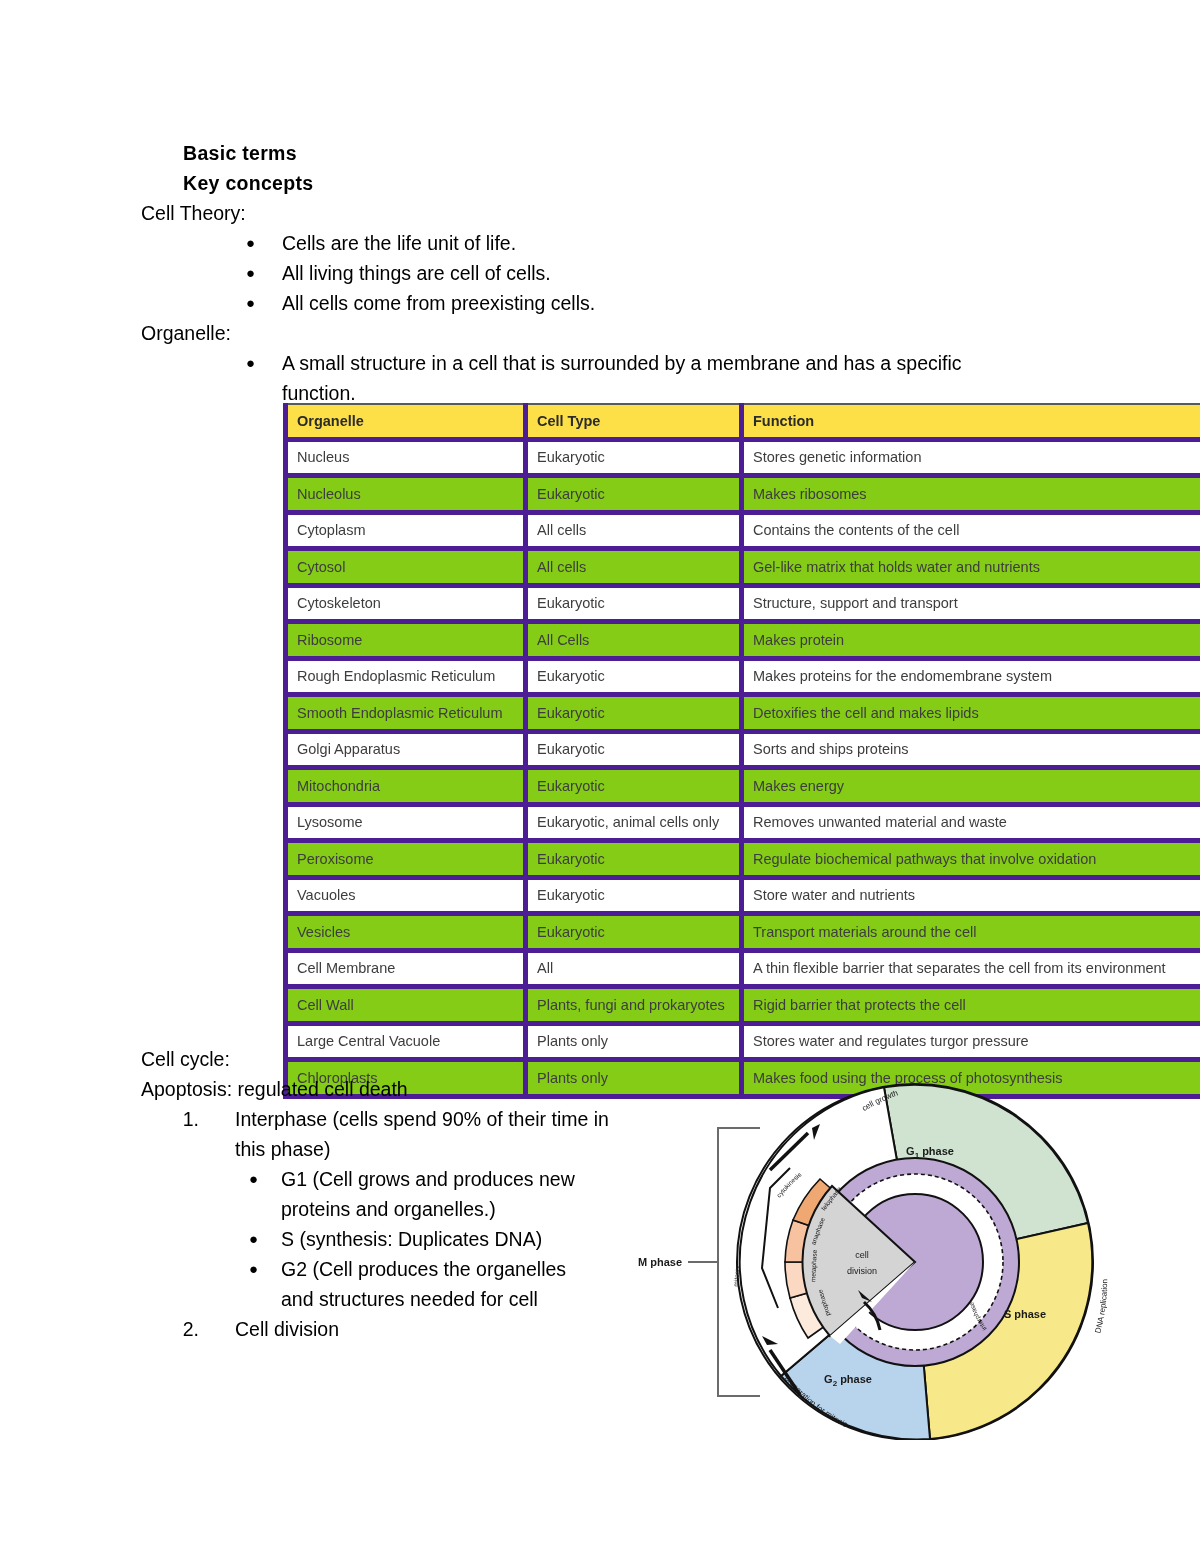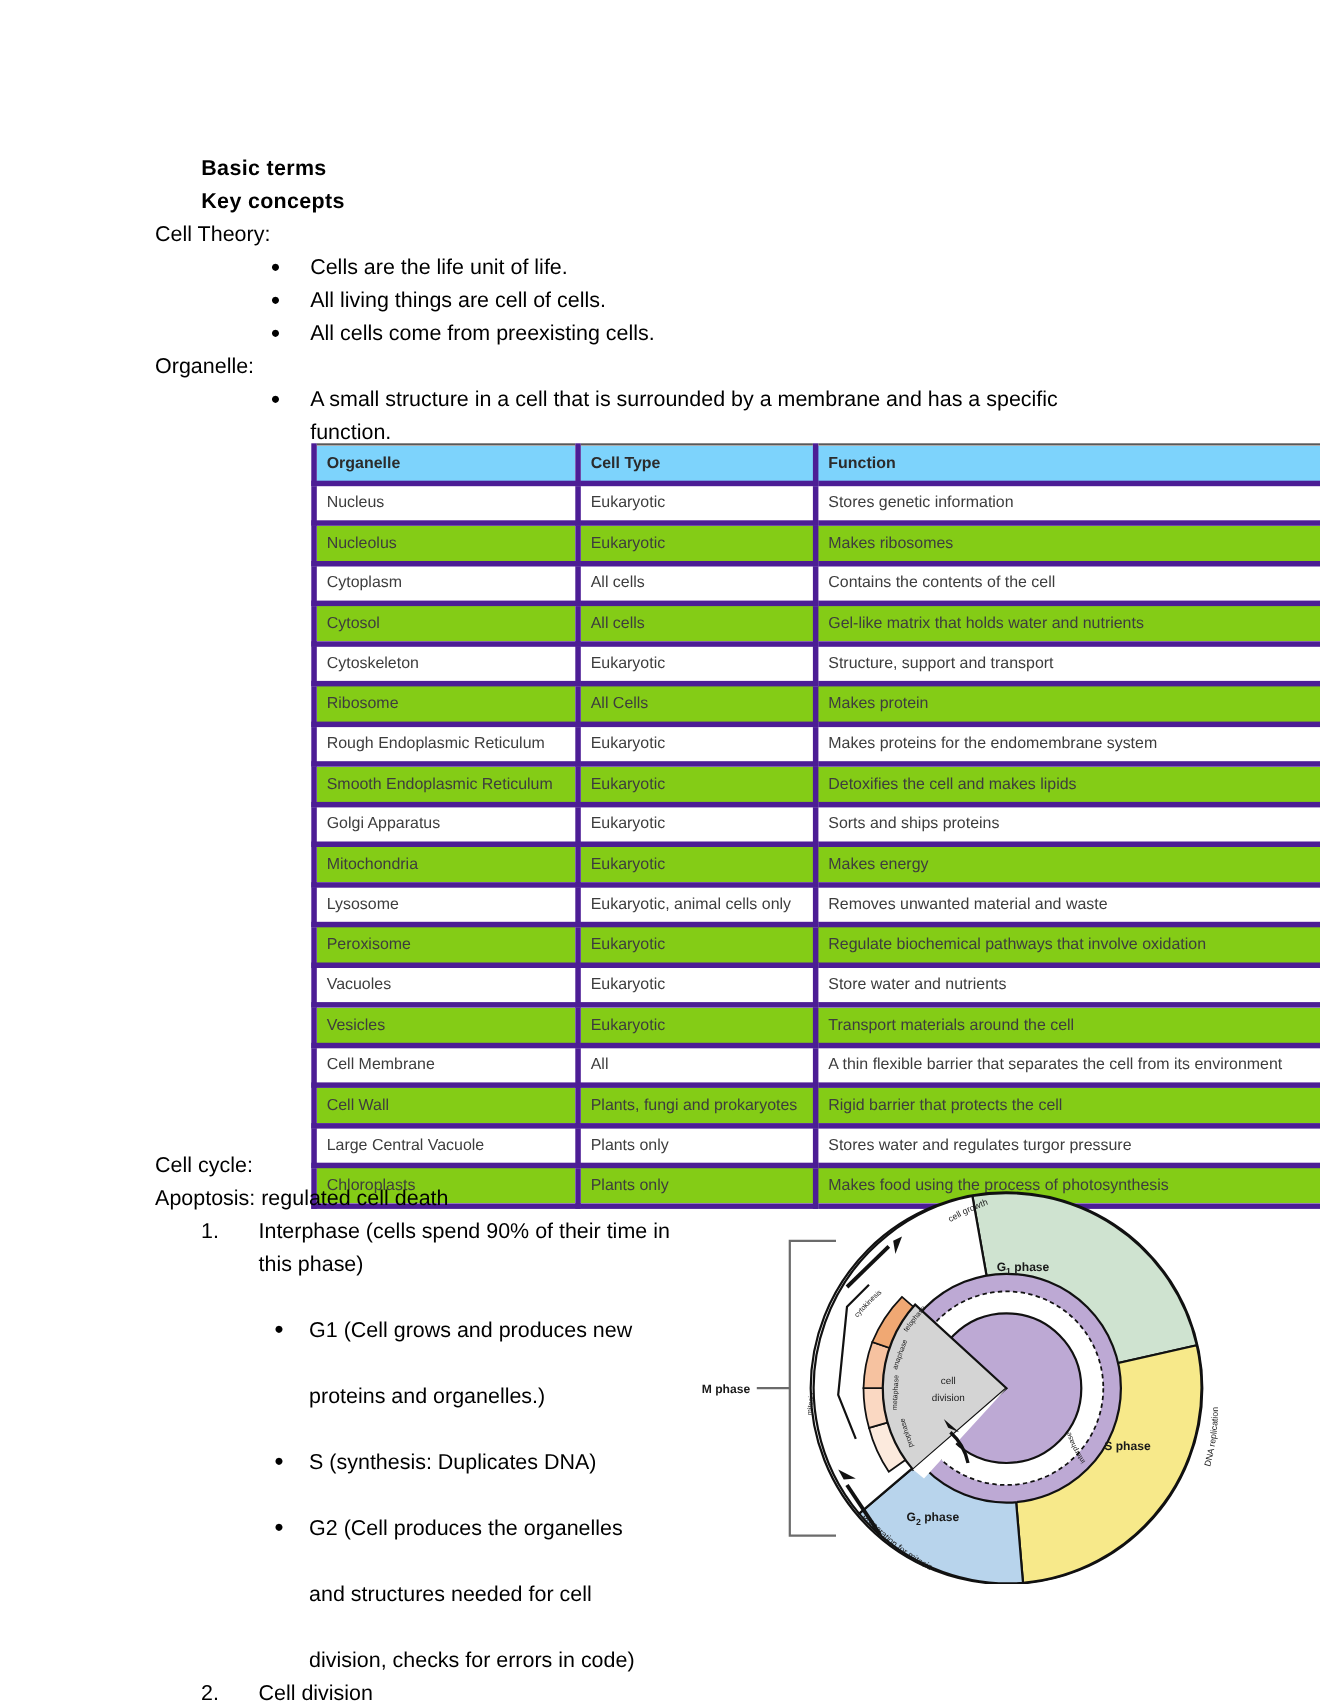--- a/index.html
+++ b/index.html
@@ -20,36 +20,36 @@
 
   
   .tbl-wrap{position:absolute;left:283px;top:403px;width:925px;}
   table.organelles{border-collapse:collapse;width:925px;
       font-size:14.5px;color:#3d3d3d;table-layout:fixed;}
   table.organelles th,table.organelles td{
       border:5px solid #4c1d95;
       padding:7.5px 8px 8px 9px;
       text-align:left;vertical-align:middle;
       white-space:nowrap;overflow:hidden;line-height:16px;}
-  table.organelles th{background:#7dd3fc;font-weight:bold;color:#2b2b2b;font-size:14.5px;}
+  table.organelles th{background:#fde047;font-weight:bold;color:#2b2b2b;font-size:14.5px;}
   table.organelles col.c1{width:240px;}
   table.organelles col.c2{width:216px;}
   table.organelles col.c3{width:469px;}
   tr.shade td{background:#84cc16;}
   tr.thickline td,tr.thickline th{border-top:4px solid #ec4899;}
   table.organelles tr:first-child th{border-top:2px solid #595959;}
 
   
   .notes2{position:absolute;left:141px;top:1044px;width:520px;}
   .numrow{position:relative;font-size:19.5px;line-height:30px;margin-left:30px;}
   .numrow .num{position:absolute;left:0;top:0;width:28px;text-align:right;}
   .numrow .txt{display:block;margin-left:64px;}
   .sub{position:relative;font-size:19.5px;line-height:30px;margin-left:108px;}
   .sub .dot{position:absolute;left:0;top:0;font-size:15px;}
-  .sub .txt{display:block;margin-left:32px;margin-top:30px;}
+  .sub .txt{display:block;margin-left:32px;}
 
   
   .diagram{position:absolute;left:630px;top:1040px;width:570px;height:400px;}
   .diagram svg{display:block;}
   .dlabel{font-family:"Liberation Sans",sans-serif;fill:#1a1a1a;}
   .lbl-big{font-size:11px;font-weight:bold;}
   .lbl-sm{font-size:8px;}
   .lbl-md{font-size:9px;}
   .lbl-sub{font-size:6.5px;}
 </style>
@@ -212,21 +212,20 @@
       <span class="txt">proteins and organelles.)</span>
     </div>
     <div class="sub">
       <span class="dot">●</span>
       <span class="txt">S (synthesis: Duplicates DNA)</span>
     </div>
     <div class="sub">
       <span class="dot">●</span>
       <span class="txt">G2 (Cell produces the organelles</span>
       <span class="txt">and structures needed for cell</span>
-      <span class="txt">division, checks for errors in code)</span>
     </div>
 
     <div class="numrow">
       <span class="num">2.</span>
       <span class="txt">Cell division</span>
     </div>
   </div>
 
   <div class="diagram">
     <svg width="570" height="400" viewBox="0 0 570 400" xmlns="http://www.w3.org/2000/svg">

